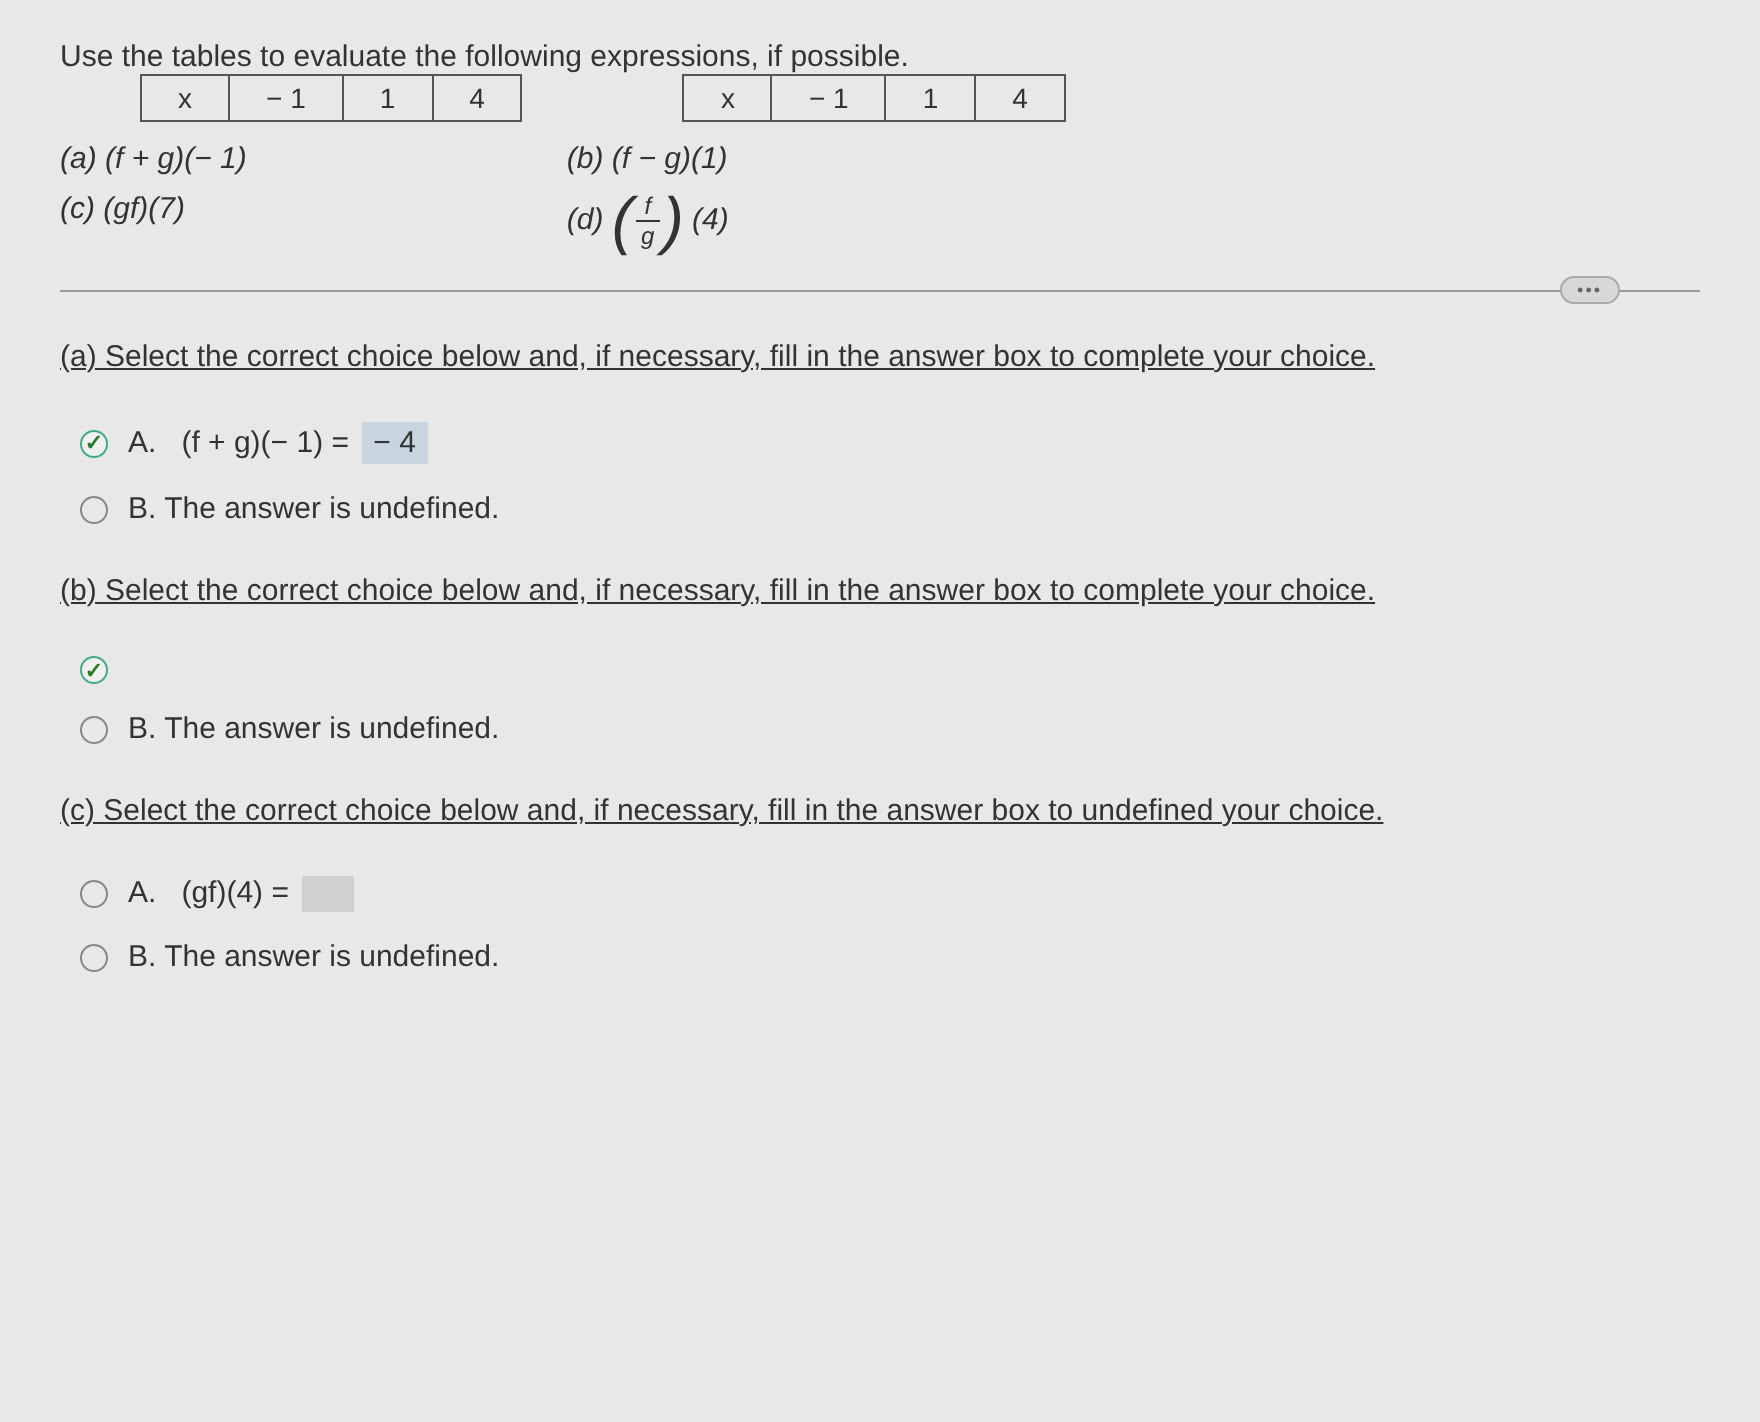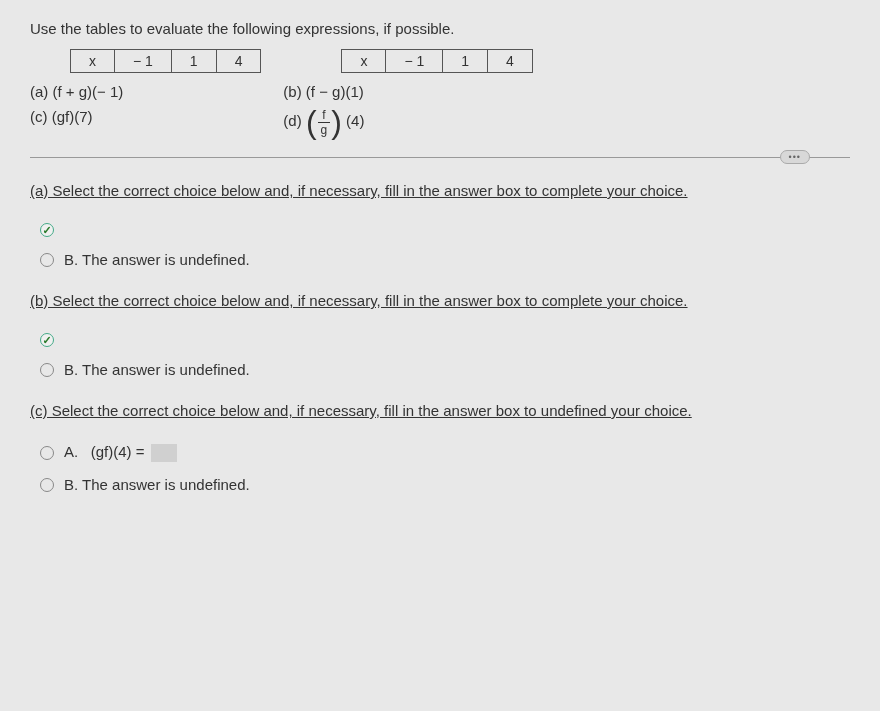--- a/index.html
+++ b/index.html
@@ -4,30 +4,30 @@
   <style>
     * { box-sizing: border-box; margin: 0; padding: 0; }
     body {
       font-family: Arial, sans-serif;
       background: #e8e8e8;
       color: #333;
       padding: 20px 30px;
       width: 880px;
       font-size: 15px;
     }
-    .instruction { margin-bottom: 12px; }
+    .instruction { }
     .tables-row { display: flex; gap: 80px; margin-left: 40px; margin-bottom: 10px; }
     table { border-collapse: collapse; }
     td {
       border: 1px solid #555;
       padding: 3px 18px;
       text-align: center;
       font-size: 14px;
     }
-    .subparts { display: flex; gap: 160px; margin-bottom: 16px; }
+    .subparts { display: flex; gap: 160px; margin-bottom: 16px; font-style: italic; }
     .subparts .col { display: flex; flex-direction: column; gap: 8px; }
     .frac-wrap { display: inline-flex; align-items: center; vertical-align: middle; }
     .paren { font-size: 32px; font-weight: 100; line-height: 0.8; }
     .frac { display: inline-flex; flex-direction: column; align-items: center; font-size: 12px; }
     .frac .num { border-bottom: 1px solid #333; padding: 0 4px; }
     .frac .den { padding: 0 4px; }
     .hr-line { border: none; border-top: 1px solid #999; margin: 20px 0; position: relative; }
     .hr-marker {
       position: absolute; right: 40px; top: -8px;
       background: #d8d8d8; border: 1px solid #aaa;
@@ -102,20 +102,25 @@
 
 <div class="hr-line">
   <span class="hr-marker">•••</span>
 </div>
 
 <div class="question-block">(a) Select the correct choice below and, if necessary, fill in the answer box to complete your choice.</div>
 <div class="option-row">
   <span class="radio checked">
       <span class="check">✓</span>
     </span>
+  <span class="opt-label">
+    <span>A.</span>&nbsp;&nbsp;
+    <span>(f + g)(− 1) =</span>
+    <span class="answer-box">− 4</span>
+  </span>
 </div>
 <div class="option-row">
   <span class="radio"></span>
   <span class="opt-label">B.   The answer is undefined.</span>
 </div>
 
 <div class="question-block">(b) Select the correct choice below and, if necessary, fill in the answer box to complete your choice.</div>
 <div class="option-row">
   <span class="radio checked">
       <span class="check">✓</span>

